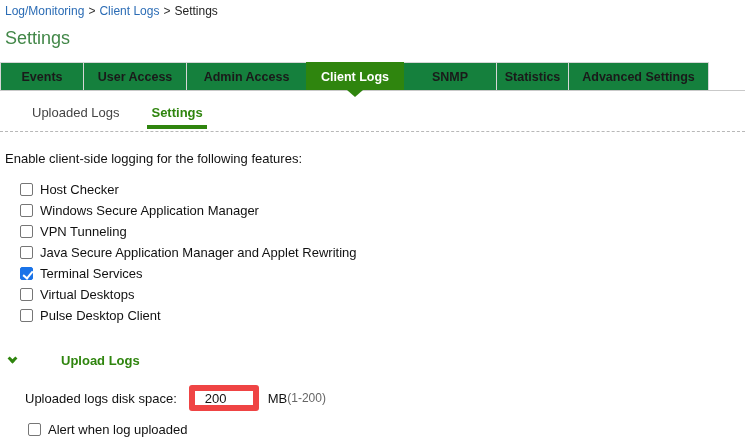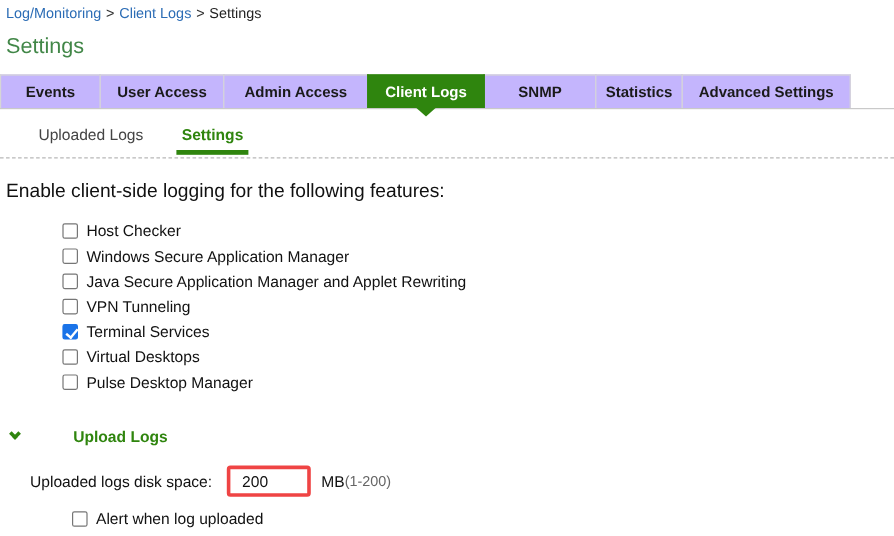--- a/index.html
+++ b/index.html
@@ -17,43 +17,43 @@
   .breadcrumb .sep { margin: 0 4px; color: #333; }
 
   
   .page-title { margin: 10px 0 0 5px; font-size: 18px; font-weight: normal; color: #428748; }
 
   
   .tabbar { display: flex; margin-top: 13px; height: 29px; border-bottom: 1px solid #c9c9c9; }
   .tab {
     display: flex; align-items: center; justify-content: center;
     border: 1px solid #d6d6d6; border-bottom: none; margin-right: -1px;
-    background: #c4b5fd; font-size: 12.5px; font-weight: bold; color: #1a1a1a;
+    background: #15803d; font-size: 12.5px; font-weight: bold; color: #1a1a1a;
     cursor: pointer; white-space: nowrap;
   }
   .tab.active {
     background: #2f850e; border-color: #2f850e; color: #fff; position: relative; z-index: 1;
   }
   .tab.active::after {
     content: ""; position: absolute; top: 100%; left: 50%;
     transform: translateX(-50%);
     border-left: 8px solid transparent; border-right: 8px solid transparent;
     border-top: 7px solid #2f850e;
   }
 
   
   .subtabbar { display: flex; gap: 24px; margin-top: 14px; padding-left: 28px; }
   .subtab { font-size: 13px; color: #444; padding: 0 4px 5px 4px; cursor: pointer; }
   .subtab.active { color: #2f850e; font-weight: bold; border-bottom: 4px solid #2f850e; }
   .dashed-sep { border: none; border-top: 1px dashed #b8b8b8; margin-top: 2px; }
 
   
-  .intro { margin: 19px 0 0 5px; font-size: 16px; color: #111; }
+  .intro { margin: 19px 0 0 5px; font-size: 13px; color: #111; }
   .feature-list { margin-top: 13px; }
-  .check-row { display: flex; align-items: center; height: 21px; padding-left: 20px; margin-left: 32px; }
+  .check-row { display: flex; align-items: center; height: 21px; padding-left: 20px; }
   .checkbox {
     width: 13px; height: 13px; flex: 0 0 13px;
     border: 1px solid #767676; border-radius: 2px; background: #fff;
     margin-right: 7px; position: relative; cursor: pointer;
   }
   .checkbox.checked { background: #1a73e8; border-color: #1a73e8; }
   .checkbox.checked::after {
     content: ""; position: absolute; left: 3.5px; top: 0.5px;
     width: 4px; height: 8px;
     border: solid #fff; border-width: 0 2px 2px 0; transform: rotate(40deg);
@@ -66,21 +66,21 @@
     width: 7px; height: 7px; margin: -4px 9px 0 0;
     border-right: 3px solid #2f850e; border-bottom: 3px solid #2f850e;
     transform: rotate(45deg); display: inline-block;
   }
   .section-title { font-size: 13px; font-weight: bold; color: #2f850e; margin-left: 36px; }
 
   .disk-row { display: flex; align-items: center; margin-top: 17px; padding-left: 25px; }
   .disk-label { font-size: 13px; color: #111; }
   .disk-input {
     width: 70px; height: 26px; margin-left: 12px;
-    border: 3px solid #ef4444; border-radius: 3px;
+    border: 6px solid #ef4444; border-radius: 3px;
     font-family: "Liberation Sans", sans-serif; font-size: 13px; color: #111;
     padding-left: 10px; outline: none;
   }
   .unit { font-size: 13px; margin-left: 9px; color: #111; }
   .range-hint { font-size: 12px; color: #666; }
 
   .alert-row { margin-top: 8px; padding-left: 28px; height: 21px; }
 </style>
 </head>
 <body>
@@ -113,37 +113,37 @@
   <div class="check-row">
     <span class="checkbox"></span>
     <span class="check-label">Host Checker</span>
   </div>
   <div class="check-row">
     <span class="checkbox"></span>
     <span class="check-label">Windows Secure Application Manager</span>
   </div>
   <div class="check-row">
     <span class="checkbox"></span>
-    <span class="check-label">Java Secure Application Manager and Applet Rewriting</span>
+    <span class="check-label">VPN Tunneling</span>
   </div>
   <div class="check-row">
     <span class="checkbox"></span>
-    <span class="check-label">VPN Tunneling</span>
+    <span class="check-label">Java Secure Application Manager and Applet Rewriting</span>
   </div>
   <div class="check-row">
     <span class="checkbox checked"></span>
     <span class="check-label">Terminal Services</span>
   </div>
   <div class="check-row">
     <span class="checkbox"></span>
     <span class="check-label">Virtual Desktops</span>
   </div>
   <div class="check-row">
     <span class="checkbox"></span>
-    <span class="check-label">Pulse Desktop Manager</span>
+    <span class="check-label">Pulse Desktop Client</span>
   </div>
 </div>
 
 <div class="section-header">
   <span class="chevron-down"></span>
   <span class="section-title">Upload Logs</span>
 </div>
 
 <div class="disk-row">
   <span class="disk-label">Uploaded logs disk space:</span>

